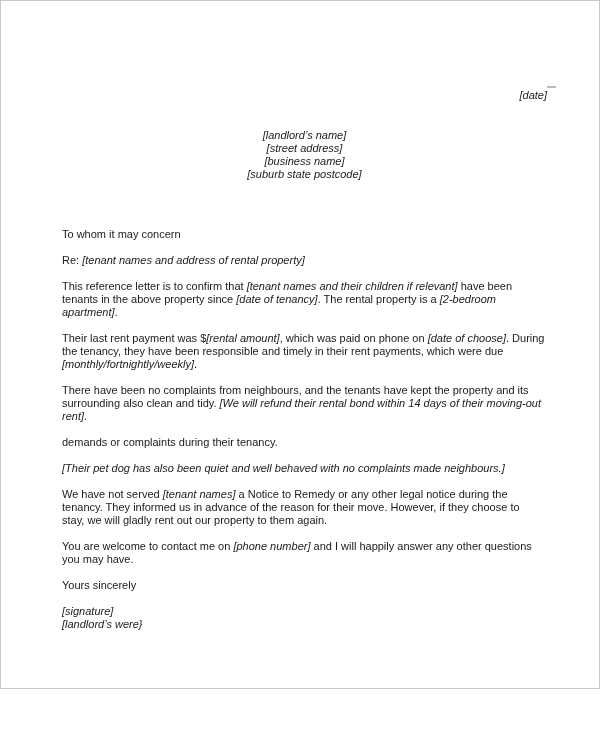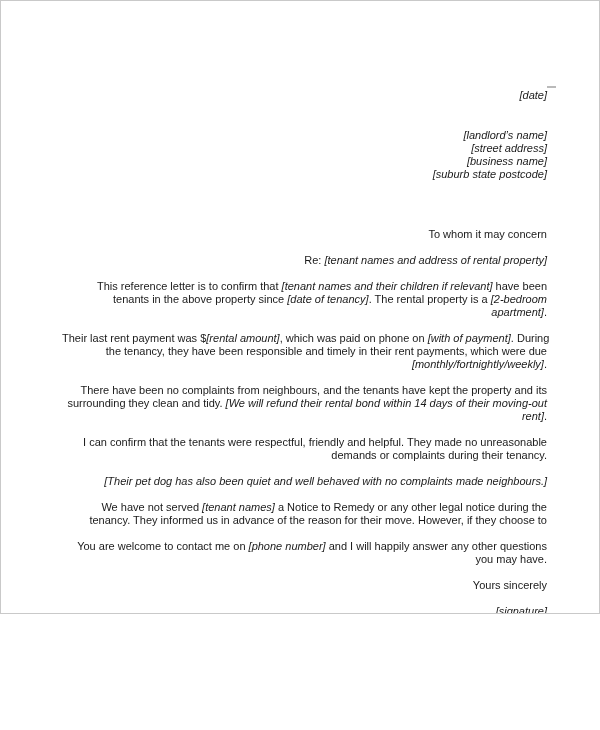--- a/index.html
+++ b/index.html
@@ -1,31 +1,31 @@
 <!DOCTYPE html>
 <html><head>
 <meta charset="utf-8">
 <style>
   html,body{margin:0;padding:0;background:#ffffff;}
   .page{
     position:relative;
-    width:600px;height:614px;
+    width:600px;height:689px;
     box-sizing:border-box;
     background:#ffffff;
     border:1px solid #c9c9c9;
     font-family:"Liberation Sans","DejaVu Sans",sans-serif;
     font-size:11px;
     line-height:13px;
     color:#1a1a1a;
     overflow:hidden;
   }
   .content{position:absolute;left:61px;top:88px;width:485px;}
   .date-line{text-align:right;}
-  .addr{text-align:right;margin-top:27px;}
-  .letter-body{margin-top:47px;text-align:right;}
+  .addr{text-align:center;margin-top:27px;}
+  .letter-body{margin-top:47px;}
   .para{margin:0 0 13px 0;}
   .line{white-space:pre;}
   .it{font-style:italic;}
   .stray{position:absolute;left:546px;top:85px;width:9px;height:2px;background:#bababa;}
 </style>
 </head>
 <body>
 
 <div class="page">
   <div class="stray"></div>
@@ -43,39 +43,39 @@
         </div>
         <div class="para">
           <div class="line"><span>Re: </span><span class="it">[tenant names and address of rental property]</span></div>
         </div>
         <div class="para">
           <div class="line"><span>This reference letter is to confirm that </span><span class="it">[tenant names and their children if relevant]</span><span> have been</span></div>
           <div class="line"><span>tenants in the above property since </span><span class="it">[date of tenancy]</span><span>. The rental property is a </span><span class="it">[2-bedroom</span></div>
           <div class="line"><span class="it">apartment]</span><span>.</span></div>
         </div>
         <div class="para">
-          <div class="line"><span>Their last rent payment was $</span><span class="it">[rental amount]</span><span>, which was paid on phone on </span><span class="it">[with of payment]</span><span>. During</span></div>
+          <div class="line"><span>Their last rent payment was $</span><span class="it">[rental amount]</span><span>, which was paid on phone on </span><span class="it">[date of choose]</span><span>. During</span></div>
           <div class="line"><span>the tenancy, they have been responsible and timely in their rent payments, which were due</span></div>
           <div class="line"><span class="it">[monthly/fortnightly/weekly]</span><span>.</span></div>
         </div>
         <div class="para">
           <div class="line"><span>There have been no complaints from neighbours, and the tenants have kept the property and its</span></div>
-          <div class="line"><span>surrounding they clean and tidy. </span><span class="it">[We will refund their rental bond within 14 days of their moving-out</span></div>
+          <div class="line"><span>surrounding also clean and tidy. </span><span class="it">[We will refund their rental bond within 14 days of their moving-out</span></div>
           <div class="line"><span class="it">rent]</span><span>.</span></div>
         </div>
         <div class="para">
-          <div class="line"><span>I can confirm that the tenants were respectful, friendly and helpful. They made no unreasonable</span></div>
           <div class="line"><span>demands or complaints during their tenancy.</span></div>
         </div>
         <div class="para">
           <div class="line"><span class="it">[Their pet dog has also been quiet and well behaved with no complaints made neighbours.]</span></div>
         </div>
         <div class="para">
           <div class="line"><span>We have not served </span><span class="it">[tenant names]</span><span> a Notice to Remedy or any other legal notice during the</span></div>
           <div class="line"><span>tenancy. They informed us in advance of the reason for their move. However, if they choose to</span></div>
+          <div class="line"><span>stay, we will gladly rent out our property to them again.</span></div>
         </div>
         <div class="para">
           <div class="line"><span>You are welcome to contact me on </span><span class="it">[phone number]</span><span> and I will happily answer any other questions</span></div>
           <div class="line"><span>you may have.</span></div>
         </div>
         <div class="para">
           <div class="line"><span>Yours sincerely</span></div>
         </div>
         <div class="para">
           <div class="line"><span class="it">[signature]</span></div>

